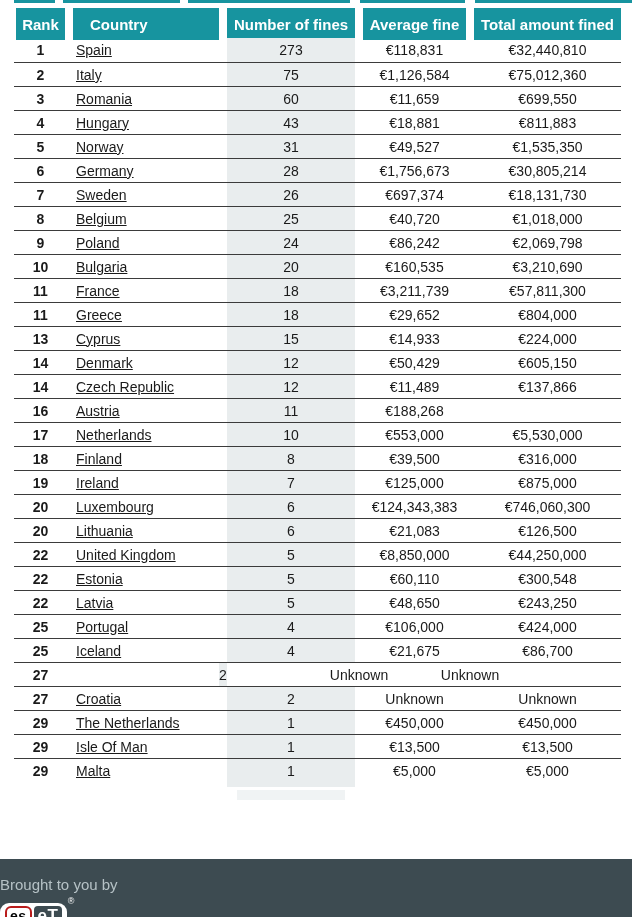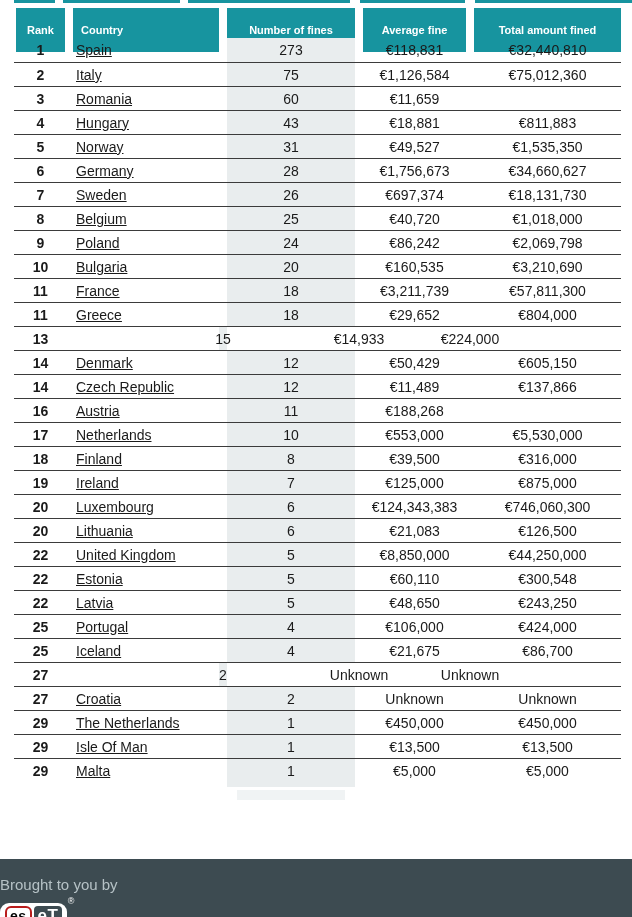--- a/index.html
+++ b/index.html
@@ -25,28 +25,28 @@
   .thead {
     position: absolute;
     top: 8px; left: 16px;
     width: 605px; height: 28px;
     display: grid;
     grid-template-columns: 49px 8px 146px 8px 128px 8px 103px 8px 147px;
   }
   .hcell {
     background: #17949f;
     color: #ffffff;
-    font-size: 11px;
+    font-size: 15px;
     font-weight: bold;
     display: flex;
     align-items: center;
     justify-content: center;
-    height: 44px;
-  }
-  .hcell.left { justify-content: flex-start; padding-left: 8px; text-align: center; }
+    height: 32px;
+  }
+  .hcell.left { justify-content: flex-start; padding-left: 17px; text-align: center; }
 
   
   .tbody {
     position: absolute;
     top: 38px; left: 14px;
     width: 607px;
   }
   .trow {
     height: 24px;
     padding-left: 2px;
@@ -172,20 +172,21 @@
     </div>
       <div class="trow">
       <div class="cell rank">3</div>
       <div></div>
       <div class="cell country">Romania</div>
       <div></div>
       <div class="cell fines">60</div>
       <div></div>
       <div class="cell avg">€11,659</div>
       <div></div>
+      <div class="cell total">€699,550</div>
     </div>
       <div class="trow">
       <div class="cell rank">4</div>
       <div></div>
       <div class="cell country">Hungary</div>
       <div></div>
       <div class="cell fines">43</div>
       <div></div>
       <div class="cell avg">€18,881</div>
       <div></div>
@@ -204,21 +205,21 @@
     </div>
       <div class="trow">
       <div class="cell rank">6</div>
       <div></div>
       <div class="cell country">Germany</div>
       <div></div>
       <div class="cell fines">28</div>
       <div></div>
       <div class="cell avg">€1,756,673</div>
       <div></div>
-      <div class="cell total">€34,660,627</div>
+      <div class="cell total">€30,805,214</div>
     </div>
       <div class="trow">
       <div class="cell rank">7</div>
       <div></div>
       <div class="cell country">Sweden</div>
       <div></div>
       <div class="cell fines">26</div>
       <div></div>
       <div class="cell avg">€697,374</div>
       <div></div>
@@ -275,20 +276,21 @@
       <div></div>
       <div class="cell fines">18</div>
       <div></div>
       <div class="cell avg">€29,652</div>
       <div></div>
       <div class="cell total">€804,000</div>
     </div>
       <div class="trow">
       <div class="cell rank">13</div>
       <div></div>
+      <div class="cell country">Cyprus</div>
       <div></div>
       <div class="cell fines">15</div>
       <div></div>
       <div class="cell avg">€14,933</div>
       <div></div>
       <div class="cell total">€224,000</div>
     </div>
       <div class="trow">
       <div class="cell rank">14</div>
       <div></div>

